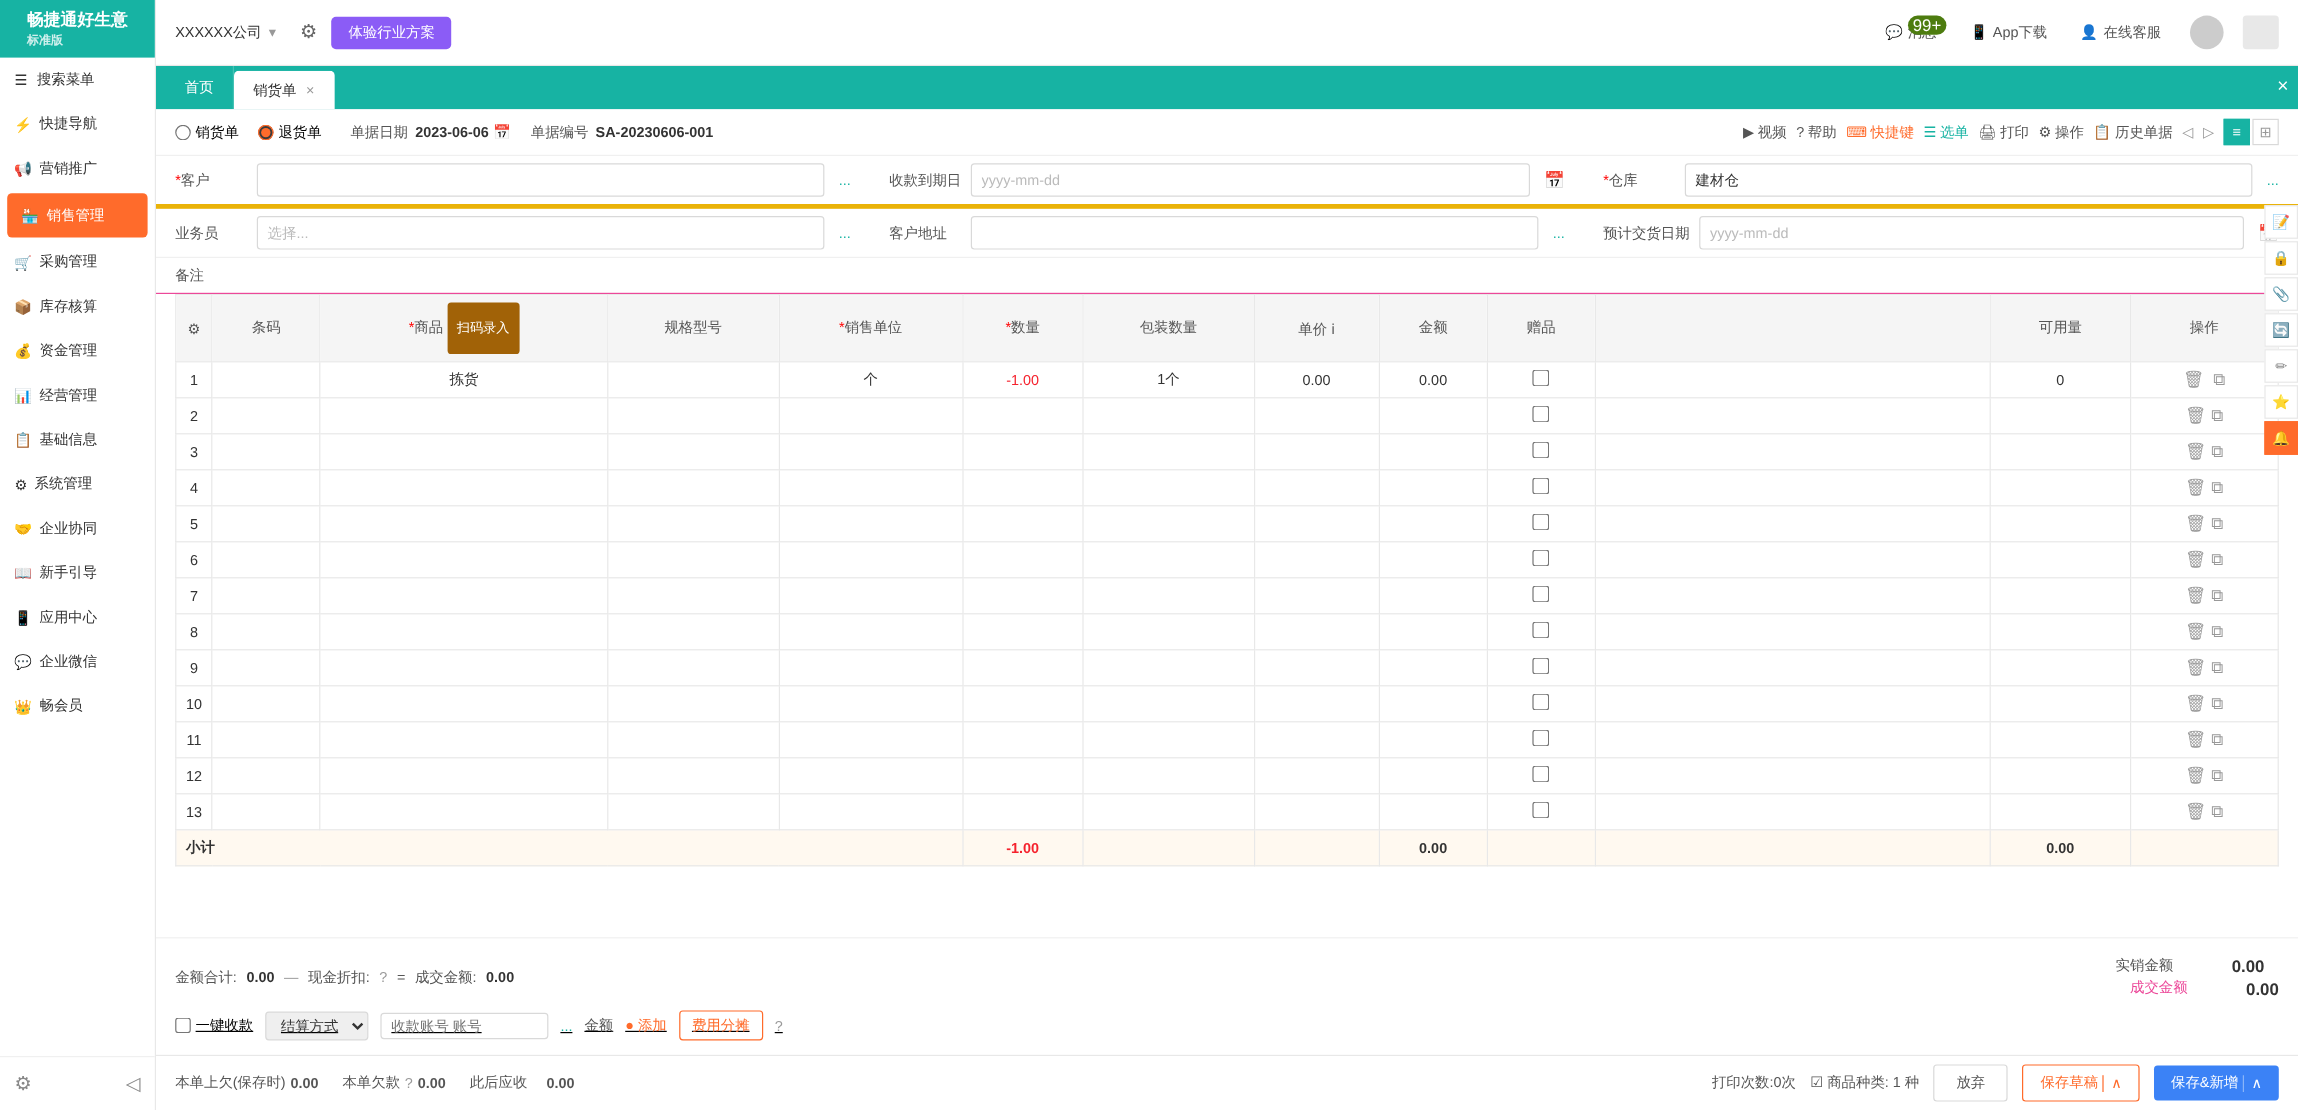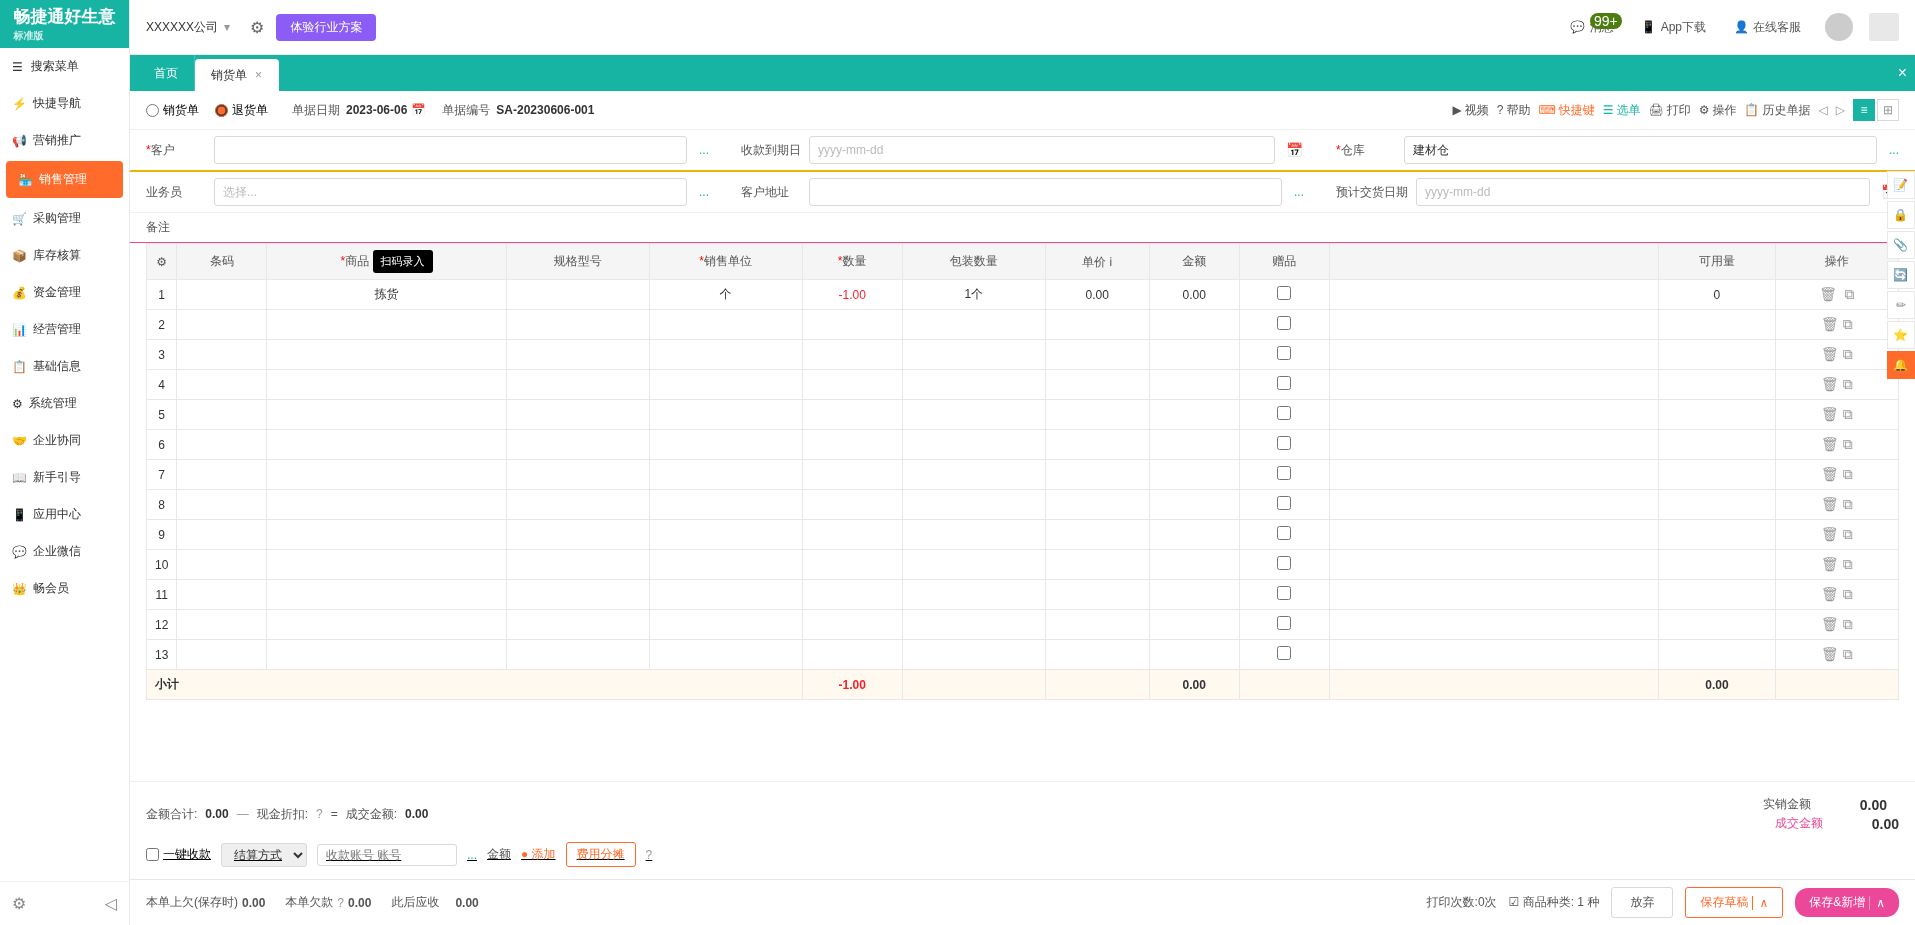--- a/index.html
+++ b/index.html
@@ -31,34 +31,34 @@
 
     
     .content { flex: 1; background: #fff; overflow: hidden; display: flex; flex-direction: column; }
 
     
     .table-area { flex: 1; overflow: auto; padding: 0 16px; }
     table { width: 100%; border-collapse: collapse; font-size: 12px; }
     table th { background: #f5f5f5; border: 1px solid #e8e8e8; padding: 6px 8px; text-align: center; white-space: nowrap; color: #555; font-weight: normal; position: sticky; top: 0; z-index: 2; }
     table td { border: 1px solid #e8e8e8; padding: 4px 8px; text-align: center; color: #333; height: 30px; }
     .td-red { color: #f5222d; }
-    .scan-btn { background: #000000; color: #fff; border: none; border-radius: 3px; padding: 4px 8px; font-size: 11px; cursor: pointer; }
+    .scan-btn { background: #a16207; color: #fff; border: none; border-radius: 3px; padding: 14px 8px; font-size: 11px; cursor: pointer; }
     .total-row td { background: #fff9f0; font-weight: bold; }
 
     
     .footer-summary { padding: 8px 16px; border-top: 1px solid #f0f0f0; background: #fff; }
     .btn-expense { background: #fff; border: 1px solid #ff6b2b; color: #ff6b2b; border-radius: 3px; padding: 3px 10px; font-size: 12px; cursor: pointer; }
 
     
     .bottom-bar { height: 46px; background: #fff; border-top: 1px solid #e8e8e8; display: flex; align-items: center; padding: 0 16px; flex-shrink: 0; }
     .bottom-info { display: flex; align-items: center; gap: 20px; flex: 1; }
     .bottom-right { display: flex; align-items: center; gap: 12px; margin-left: auto; }
     .btn-abandon { background: #fff; border: 1px solid #d9d9d9; color: #555; border-radius: 3px; padding: 6px 18px; font-size: 12px; cursor: pointer; }
     .btn-save-draft { background: #fff; border: 1px solid #ff6b2b; color: #ff6b2b; border-radius: 3px; padding: 6px 14px; font-size: 12px; cursor: pointer; display: flex; align-items: center; gap: 4px; }
-    .btn-save-new { background: #ec4899; color: #fff; border: none; border-radius: 13px; padding: 6px 14px; font-size: 12px; cursor: pointer; display: flex; align-items: center; gap: 4px; }
+    .btn-save-new { background: #3b82f6; color: #fff; border: none; border-radius: 3px; padding: 6px 14px; font-size: 12px; cursor: pointer; display: flex; align-items: center; gap: 4px; }
 
     .checkbox-input { width: 14px; height: 14px; }
     .op-btn { background: none; border: none; cursor: pointer; color: #999; font-size: 14px; padding: 0 2px; }
 
     .subtotal-label { text-align: left; padding-left: 8px; }
 
     
     .content-wrapper { flex: 1; display: flex; flex-direction: column; position: relative; overflow: hidden; }
 
     .form-section { border-bottom: 1px solid #f0f0f0; }
@@ -81,21 +81,21 @@
 
     .note-field { width: 100%; border: none; outline: none; font-size: 12px; color: #333; }
     .note-field::placeholder { color: #bbb; }
   </style>
 </head>
 <body>
 
 <div class="sidebar">
   <div class="sidebar-logo">
     <div>
-      <div style="font-size:17px;font-weight:bold;color:#fff;">畅捷通好生意</div>
+      <div style="font-size:14px;font-weight:bold;color:#fff;">畅捷通好生意</div>
       <div style="font-size:10px;color:#d0f0ed;margin-top:1px;">标准版</div>
     </div>
   </div>
 
   <div class="sidebar-item" style="gap:8px;">
     <span>☰</span>
     <span>搜索菜单</span>
   </div>
   <div class="sidebar-item">
     <span>⚡</span>
@@ -258,21 +258,21 @@
             <span style="color:#999;cursor:pointer;">◁</span>
             <span style="color:#999;cursor:pointer;">▷</span>
             <div class="view-toggle">
               <button class="view-btn active">≡</button>
               <button class="view-btn">⊞</button>
             </div>
           </div>
         </div>
       </div>
 
-      <div class="form-section" style="display:grid;grid-template-columns:1fr 1fr 1fr;border-bottom:2px solid #eab308;">
+      <div class="form-section" style="display:grid;grid-template-columns:1fr 1fr 1fr;border-bottom:4px solid #eab308;">
         <div class="form-grid-item">
           <span class="lbl req">客户</span>
           <input type="text" class="inp" style="flex: 1 1 0%;" placeholder="">
           <span class="ellipsis">...</span>
         </div>
         <div class="form-grid-item">
           <span class="lbl">收款到期日</span>
           <input type="text" class="inp" placeholder="yyyy-mm-dd" style="flex: 1 1 0%;">
           <span class="cal-ico">📅</span>
         </div>

